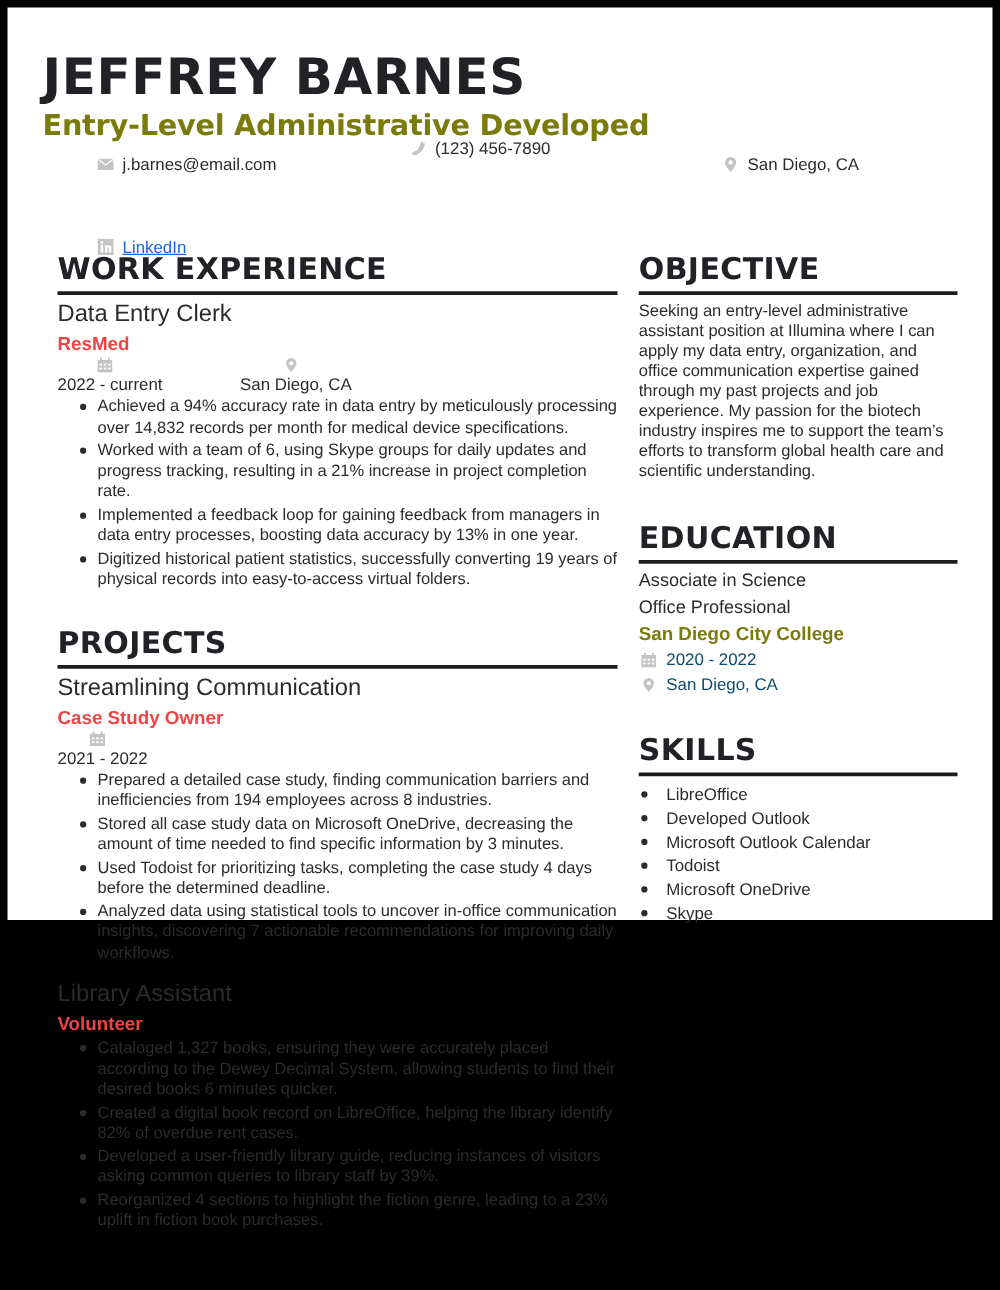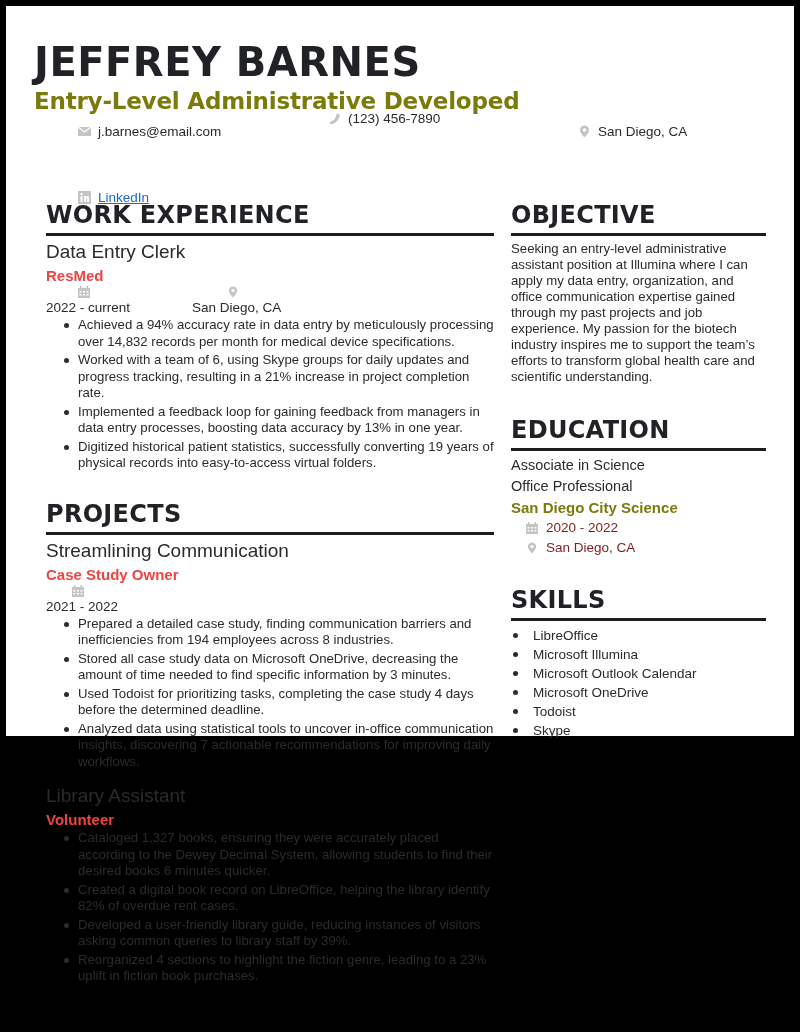--- a/index.html
+++ b/index.html
@@ -45,21 +45,21 @@
       color: #2b2b2b; margin-bottom: 2px;
     }
     ul.bullets li::before {
       content: ""; position: absolute; left: 2px; top: 6px; width: 5px; height: 5px;
       border-radius: 50%; background: #2b2b2b;
     }
     .block { margin-bottom: 0; }
     .objective { font-size: 13.2px; line-height: 16px; color: #2b2b2b; margin-top: 5px; }
     .edu-line { font-size: 14.5px; line-height: 21px; color: #2b2b2b; }
     .edu-org { font-size: 15px; font-weight: 700; color: #7b7b0b; line-height: 21px; }
-    .edu-meta { display: flex; align-items: center; font-size: 13.5px; line-height: 20px; color: #7f1d1d; margin-left: 15px; }
+    .edu-meta { display: flex; align-items: center; font-size: 13.5px; line-height: 20px; color: #0c4a6e; margin-left: 2px; }
     .edu-meta .ico { width: 12px; height: 12px; margin-right: 8px; display: inline-block; }
     ul.skills { list-style: none; margin-top: 5px; }
     ul.skills li { position: relative; padding-left: 22px; font-size: 13.5px; line-height: 19px; color: #2b2b2b; }
     ul.skills li::before {
       content: ""; position: absolute; left: 2px; top: 7px; width: 5px; height: 5px;
       border-radius: 50%; background: #2b2b2b;
     }
     svg { display: block; }
   </style>
 </head>
@@ -210,21 +210,21 @@
         <span style="display:block">OBJECTIVE</span>
       </h2>
       <p class="objective">Seeking an entry-level administrative assistant position at Illumina where I can apply my data entry, organization, and office communication expertise gained through my past projects and job experience. My passion for the biotech industry inspires me to support the team’s efforts to transform global health care and scientific understanding.</p>
     </section>
 
     <section style="margin-top:31px;">
       <h2 class="sec-h">EDUCATION</h2>
       <div style="margin-top:4px;">
         <div class="edu-line">Associate in Science</div>
         <div class="edu-line">Office Professional</div>
-        <div class="edu-org">San Diego City Science</div>
+        <div class="edu-org">San Diego City College</div>
         <div class="edu-meta">
           <span class="ico">
             <svg width="12" height="12" viewBox="0 0 12 12">
                 <rect x="0" y="2" width="12" height="10" fill="#c4c4c4"></rect>
                 <rect x="2" y="0" width="1.5" height="3" fill="#c4c4c4"></rect>
                 <rect x="8.5" y="0" width="1.5" height="3" fill="#c4c4c4"></rect>
                 <g fill="#fff">
                   <rect x="1.5" y="5" width="2" height="1.5"></rect>
                   <rect x="5" y="5" width="2" height="1.5"></rect>
                   <rect x="8.5" y="5" width="2" height="1.5"></rect>
@@ -245,21 +245,21 @@
           </span>
           <span>San Diego, CA</span>
         </div>
       </div>
     </section>
 
     <section style="margin-top:28px;">
       <h2 class="sec-h">SKILLS</h2>
       <ul class="skills">
         <li>LibreOffice</li>
-        <li>Microsoft Illumina</li>
+        <li>Developed Outlook</li>
         <li>Microsoft Outlook Calendar</li>
+        <li>Todoist</li>
         <li>Microsoft OneDrive</li>
-        <li>Todoist</li>
         <li>Skype</li>
       </ul>
     </section>
   </div>
 </div>
 
 </body></html>

